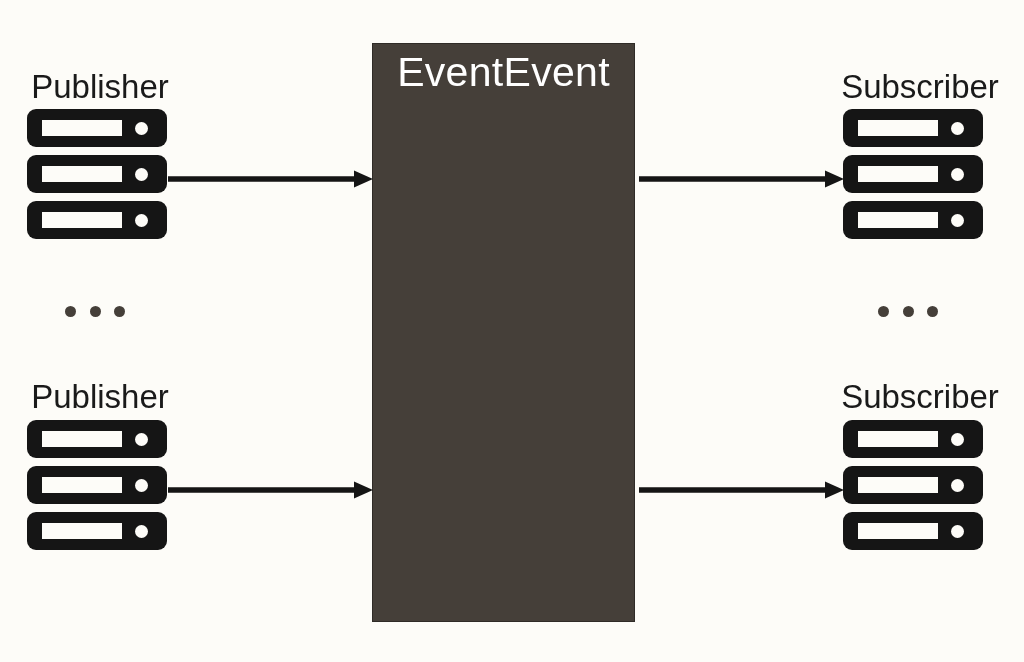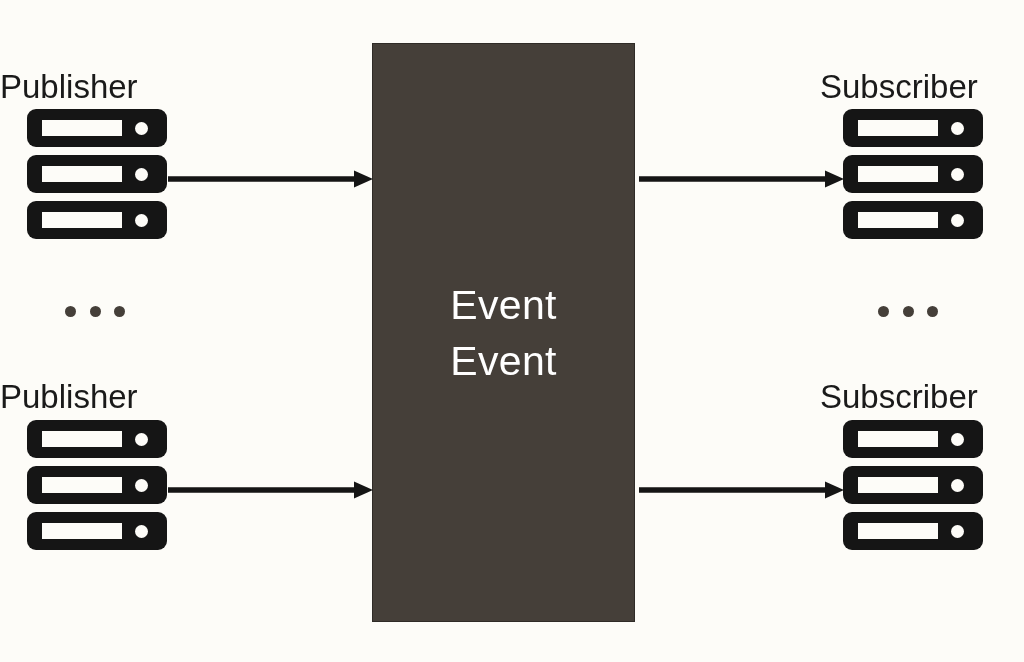--- a/index.html
+++ b/index.html
@@ -23,21 +23,21 @@
   #broker-box {
     position: absolute;
     left: 372px;
     top: 43px;
     width: 263px;
     height: 579px;
     background: #453F39;
     border: 1px solid #2f2b27;
     box-sizing: border-box;
     display: flex;
-    flex-direction: column;
+    flex-direction: row;
     justify-content: center;
   }
   #broker-box .broker-line {
     color: #FFFFFF;
     font-family: "Liberation Sans", sans-serif;
     font-size: 41px;
     line-height: 56px;
     font-weight: 400;
     letter-spacing: 0.3px;
     text-align: center;
@@ -48,21 +48,21 @@
   .node-group {
     position: absolute;
     width: 200px;
   }
   .node-group.left  { left: 0px; }
   .node-group.right { left: 820px; }
 
   .group-label {
     position: absolute;
     width: 200px;
-    text-align: left;
+    text-align: center;
     font-family: "Liberation Sans", sans-serif;
     font-size: 33px;
     line-height: 38px;
     color: #1A1A1A;
     font-weight: 400;
     white-space: nowrap;
   }
 
   .server-stack {
     position: absolute;

